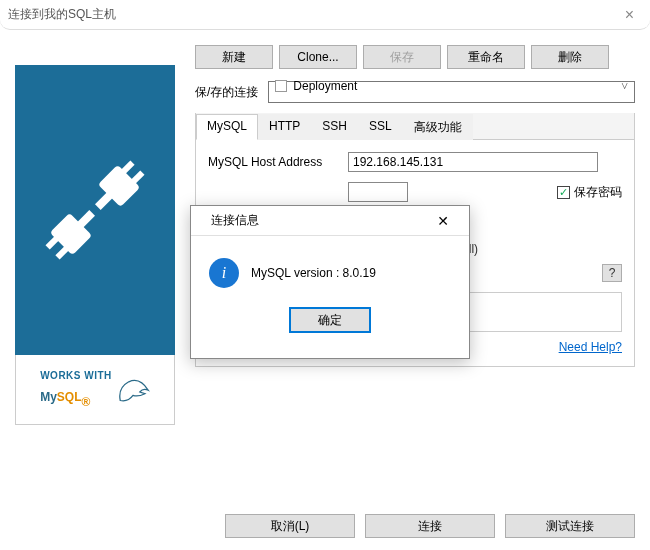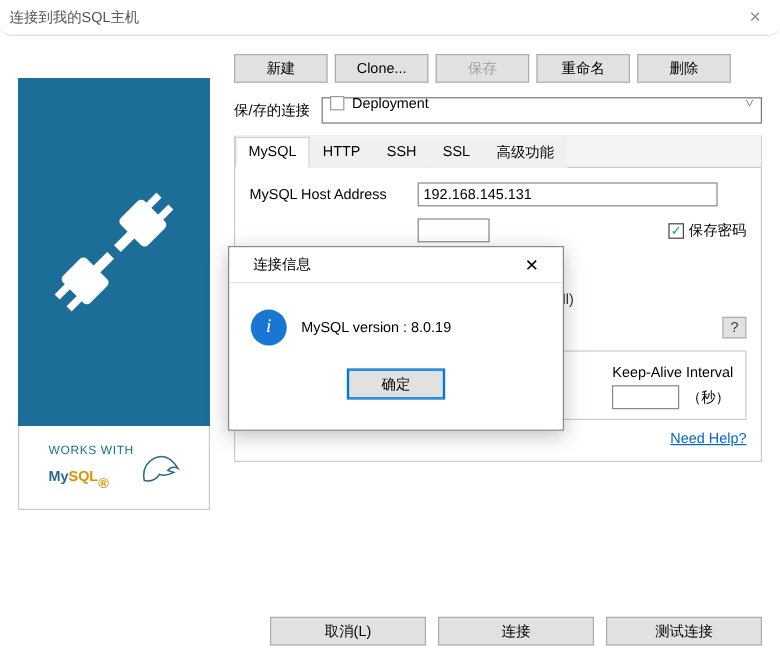--- a/index.html
+++ b/index.html
@@ -5,21 +5,21 @@
 * { box-sizing: border-box; margin: 0; padding: 0; font-family: "Microsoft YaHei", Arial, sans-serif; font-size: 12px; }
 body { background: #fff; width: 650px; height: 550px; overflow: hidden; position: relative; }
 .titlebar { height: 30px; background: #fff; border-bottom: 1px solid #ddd; display: flex; align-items: center; justify-content: space-between; padding: 0 8px; border-radius: 10px; }
 .titlebar .title { color: #555; }
 .titlebar .close { color: #888; font-size: 16px; padding: 0 8px; cursor: default; }
 .content { position: relative; padding: 15px; }
 .left-panel { position: absolute; left: 15px; top: 35px; width: 160px; }
 .plug-diagram { width: 160px; height: 290px; background: #1c6d98; display: flex; align-items: center; justify-content: center; }
 .plug-diagram svg { width: 120px; height: 120px; }
 .mysql-logo { width: 160px; height: 70px; background: #fff; border: 1px solid #ccc; border-top: none; display: flex; flex-direction: column; align-items: center; justify-content: center; }
-.mysql-logo .works { color: #1c6d98; font-size: 10px; font-weight: normal; letter-spacing: 0.5px; }
+.mysql-logo .works { color: #1c6d98; font-size: 10px; font-weight: bold; letter-spacing: 0.5px; }
 .mysql-logo .mysql-text { font-size: 22px; font-weight: bold; }
 .mysql-logo .my { color: #2a6a88; }
 .mysql-logo .sql { color: #e48e00; }
 .right-panel { margin-left: 180px; }
 .toolbar { display: flex; gap: 6px; margin-bottom: 12px; }
 .btn { border: 1px solid #adadad; background: #e1e1e1; height: 24px; padding: 0 8px; min-width: 78px; text-align: center; display: inline-flex; align-items: center; justify-content: center; cursor: default; }
 .btn.disabled { color: #a0a0a0; }
 .saved-row { display: flex; align-items: center; margin-bottom: 10px; gap: 10px; }
 .saved-row label { white-space: nowrap; }
 .saved-sel { flex: 1; border: 1px solid #777; height: 22px; display: flex; align-items: center; padding: 0 18px 12px 6px; font-family: monospace; position: relative; }
@@ -149,27 +149,20 @@
           <div class="sess-body">
             <span style="display:inline-flex;align-items:center;gap:6px;">
               <span class="radio checked"></span>
               <span>默认</span>
             </span>
             <span style="display:inline-flex;align-items:center;gap:6px;">
               <span class="radio"></span>
               <input type="text" style="width: 56px; border: 1px solid rgb(136, 136, 136); height: 20px; padding: 0px 4px; color: rgb(136, 136, 136);" value="28800">
             </span>
             <span>（秒）</span>
-            <div class="keepalive" style="margin-left:auto;">
-              <span>Keep-Alive Interval</span>
-              <span style="display:inline-flex;align-items:center;gap:6px;">
-                <input type="text" style="width: 56px; border: 1px solid rgb(136, 136, 136); height: 20px;">
-                <span>（秒）</span>
-              </span>
-            </div>
           </div>
         </div>
         <div class="help-row">
           <a class="help-link">Need Help?</a>
         </div>
       </div>
     </div>
   </div>
 </div>
 

